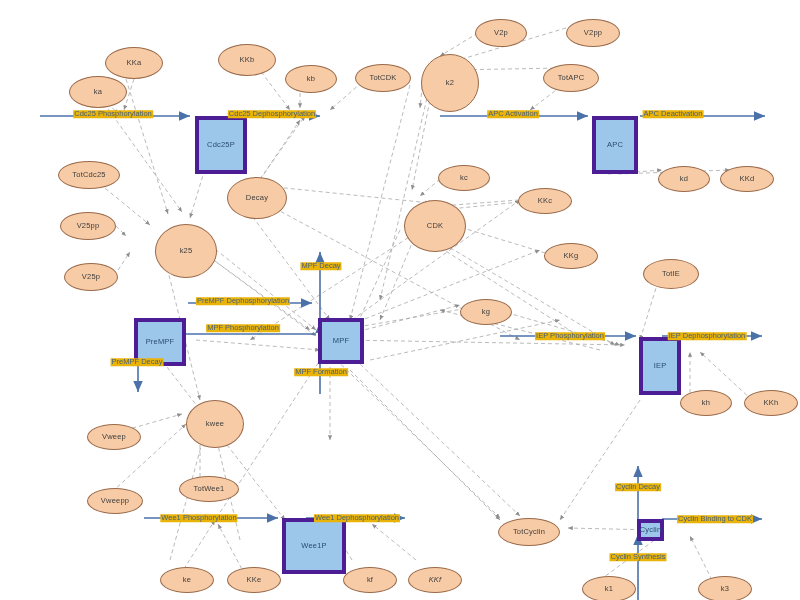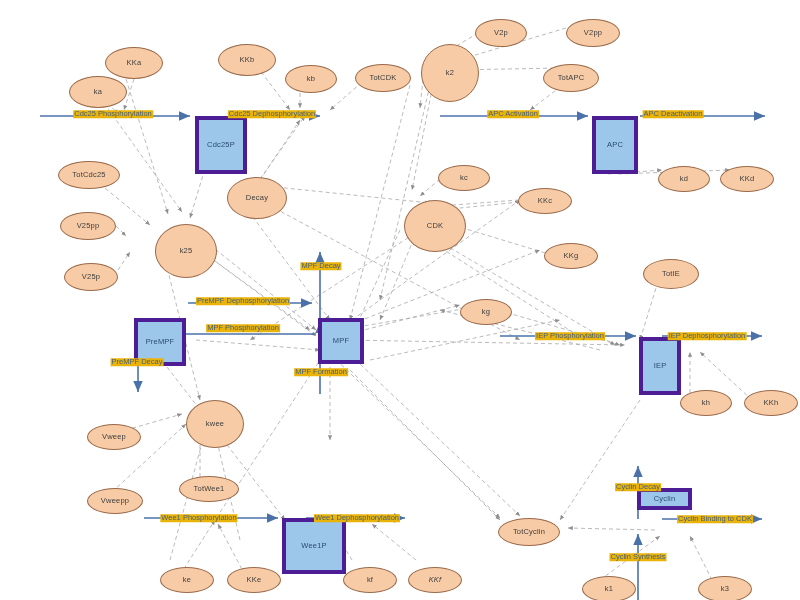--- a/index.html
+++ b/index.html
@@ -132,21 +132,21 @@
       </div>
       <div class="node ellipse" style="left: 218px; top: 44px; width: 58px; height: 32px;">
         <span>KKb</span>
       </div>
       <div class="node ellipse" style="left: 285px; top: 65px; width: 52px; height: 28px;">
         <span>kb</span>
       </div>
       <div class="node ellipse" style="left: 355px; top: 64px; width: 56px; height: 28px;">
         <span>TotCDK</span>
       </div>
-      <div class="node ellipse" style="left: 421px; top: 44px; width: 58px; height: 58px; align-items: center;">
+      <div class="node ellipse" style="left: 421px; top: 54px; width: 58px; height: 58px; align-items: center;">
         <span>k2</span>
       </div>
       <div class="node ellipse" style="left: 475px; top: 19px; width: 52px; height: 28px;">
         <span>V2p</span>
       </div>
       <div class="node ellipse" style="left: 566px; top: 19px; width: 54px; height: 28px;">
         <span>V2pp</span>
       </div>
       <div class="node ellipse" style="left: 543px; top: 64px; width: 56px; height: 28px;">
         <span>TotAPC</span>
@@ -242,21 +242,21 @@
       </div>
       <div class="node rect" style="left: 318px; top: 318px; width: 46px; height: 46px;">
         <span>MPF</span>
       </div>
       <div class="node rect" style="left: 639px; top: 337px; width: 42px; height: 58px;">
         <span>IEP</span>
       </div>
       <div class="node rect" style="left: 282px; top: 518px; width: 64px; height: 56px;">
         <span>Wee1P</span>
       </div>
-      <div class="node rect" style="left: 637px; top: 488px; width: 55px; height: 22px;">
+      <div class="node rect" style="left: 637px; top: 519px; width: 27px; height: 22px;">
         <span>Cyclin</span>
       </div>
     </div>
   <div id="lbl-layer">
       <div class="edgelabel" style="left: 113px; top: 114px; transform: translate(-50%, -50%);">Cdc25 Phosphorylation</div>
       <div class="edgelabel" style="left: 272px; top: 114px; transform: translate(-50%, -50%);">Cdc25 Dephosphorylation</div>
       <div class="edgelabel" style="left: 513px; top: 114px; transform: translate(-50%, -50%);">APC Activation</div>
       <div class="edgelabel" style="left: 673px; top: 114px; transform: translate(-50%, -50%);">APC Deactivation</div>
       <div class="edgelabel" style="left: 243px; top: 301px; transform: translate(-50%, -50%);">PreMPF Dephosphorylation</div>
       <div class="edgelabel" style="left: 243px; top: 328px; transform: translate(-50%, -50%);">MPF Phosphorylation</div>

